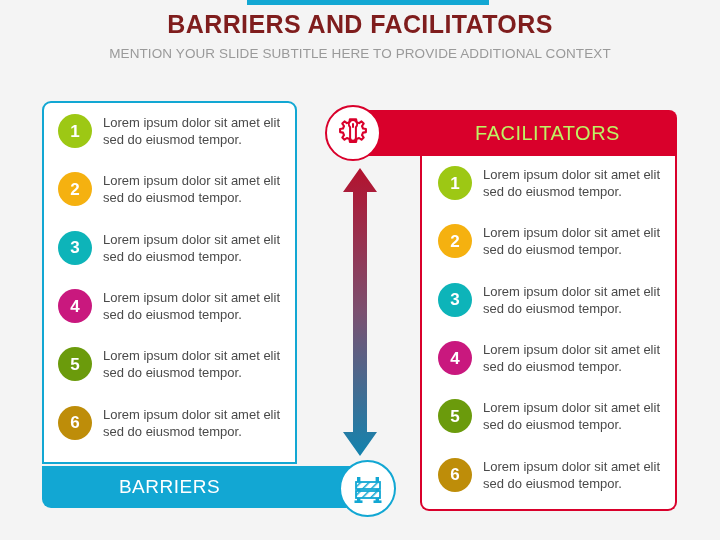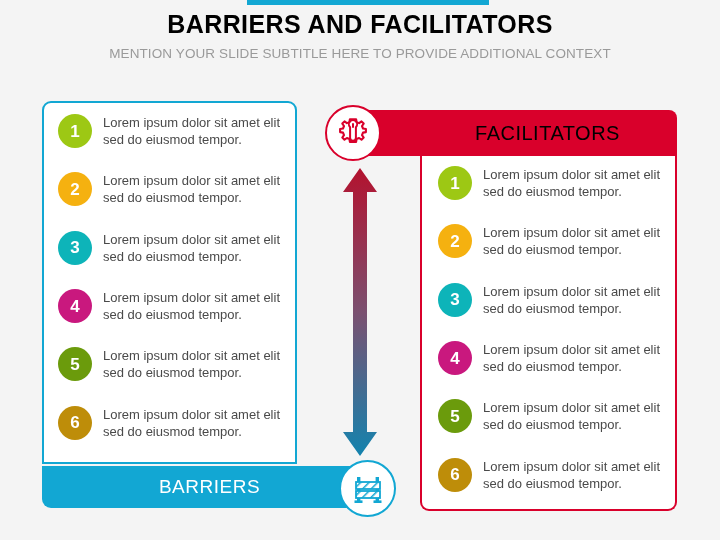--- a/index.html
+++ b/index.html
@@ -26,21 +26,21 @@
   }
   #page-title {
     position: absolute;
     left: 0;
     top: 10px;
     width: 720px;
     text-align: center;
     font-size: 25px;
     font-weight: bold;
     letter-spacing: 0.4px;
-    color: #000000;
+    color: #7f1d1d;
   }
   #page-subtitle {
     position: absolute;
     left: 0;
     top: 46px;
     width: 720px;
     text-align: center;
     font-size: 13.5px;
     color: #9a9a9a;
     letter-spacing: 0.1px;
@@ -103,21 +103,20 @@
   }
   #barriers-bar-label {
     position: absolute;
     left: 0;
     top: 10px;
     width: 255px;
     text-align: center;
     color: #ffffff;
     font-size: 19px;
     letter-spacing: 0.5px;
-    padding-left: 40px;
   }
   #barrier-icon-circle {
     position: absolute;
     left: 339px;
     top: 460px;
     width: 57px;
     height: 57px;
     border-radius: 50%;
     background: #ffffff;
     border: 2px solid #12A7D3;
@@ -136,21 +135,21 @@
     height: 46px;
     background: #D9002B;
     border-radius: 0 8px 0 0;
   }
   #facilitators-header-label {
     position: absolute;
     left: 66px;
     top: 12px;
     width: 259px;
     text-align: center;
-    color: #000000;
+    color: #bef264;
     font-size: 20px;
     letter-spacing: 0.5px;
   }
   #gear-icon-circle {
     position: absolute;
     left: 325px;
     top: 105px;
     width: 56px;
     height: 56px;
     border-radius: 50%;

